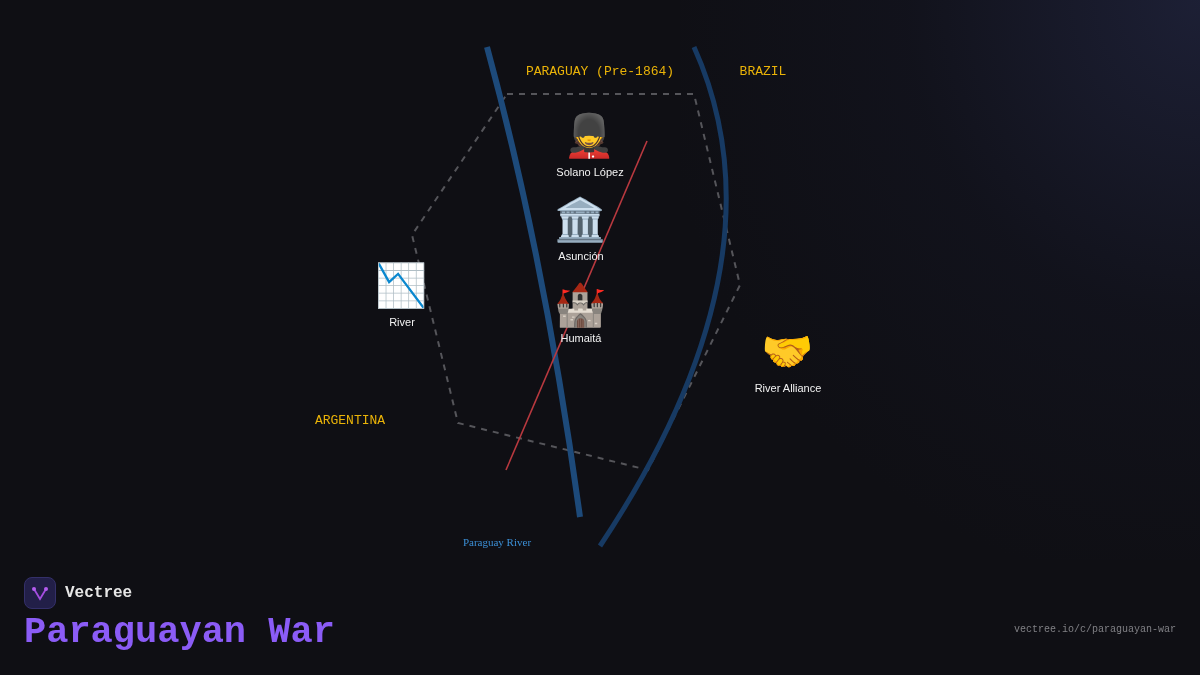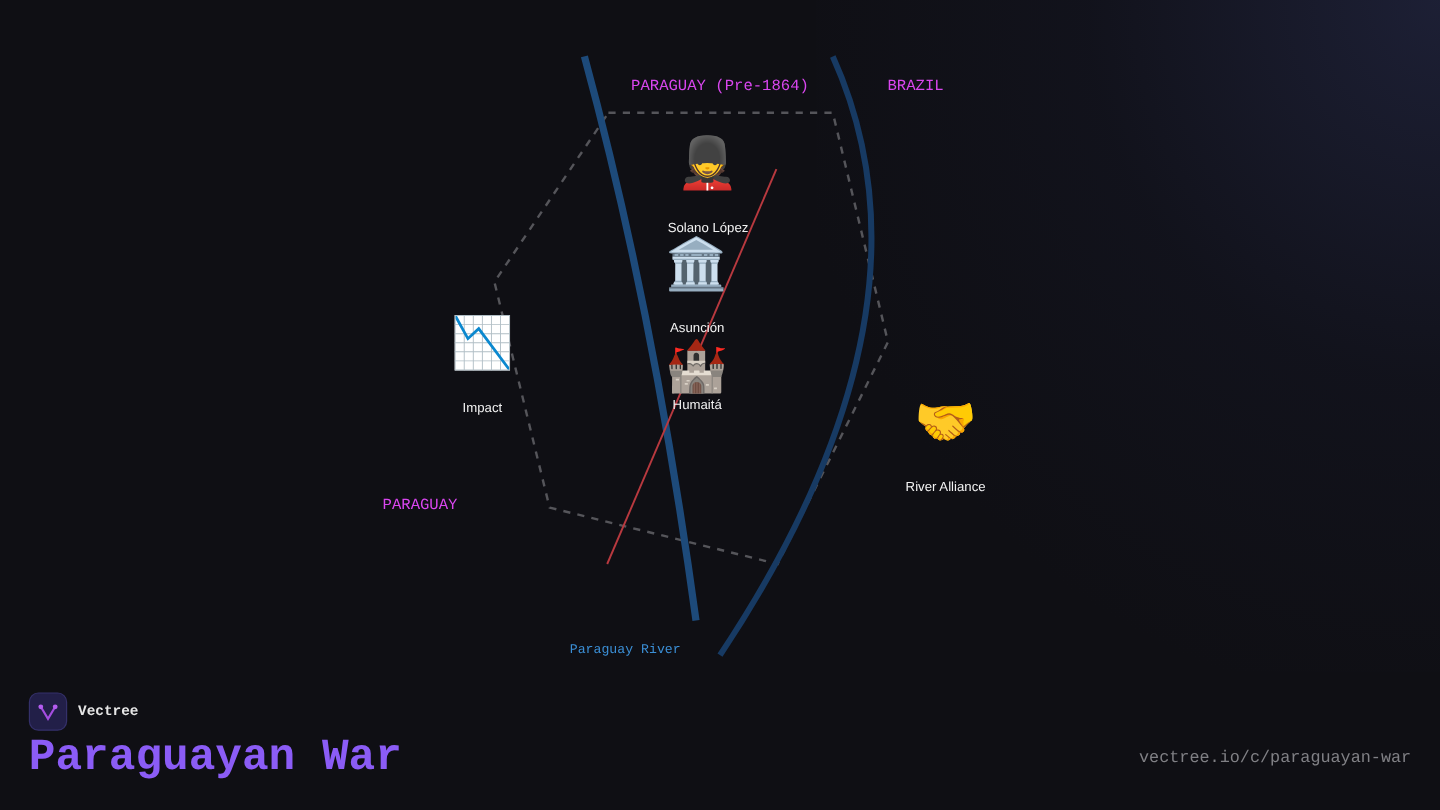--- a/index.html
+++ b/index.html
@@ -9,87 +9,87 @@
     font-family:"Liberation Sans", sans-serif;
   }
   .glow {
     position:absolute; right:0; top:0; width:520px; height:560px;
     background: radial-gradient(ellipse at 100% 0%, rgba(40,45,80,0.55) 0%, rgba(25,28,50,0.25) 40%, rgba(15,15,20,0) 75%);
     pointer-events:none;
   }
   svg.map { position:absolute; left:0; top:0; }
   .region-label {
     position:absolute; font-family:"Liberation Mono", monospace; font-size:13px;
-    color:#d946ef; white-space:nowrap; transform:translateX(-50%);
+    color:#eab308; white-space:nowrap; transform:translateX(-50%);
   }
   .river-label {
-    position:absolute; font-family:Liberation Mono, monospace; font-size:11px;
-    color:#3b8fd6; white-space:nowrap; transform:translateX(-50%);margin-left:24px;
+    position:absolute; font-family:Liberation Serif, serif; font-size:11px;
+    color:#3b8fd6; white-space:nowrap; transform:translateX(-50%);
   }
   .node {
     position:absolute; transform:translateX(-50%);
     display:flex; flex-direction:column; align-items:center;
   }
   .node .emoji { font-size:42px; line-height:48px; }
-  .node .label { font-size:11px; color:#f2f2f2; margin-top:24px; white-space:nowrap; }
+  .node .label { font-size:11px; color:#f2f2f2; margin-top:6px; white-space:nowrap; }
   .brand { position:absolute; left:24px; top:577px; display:flex; align-items:center; gap:9px; }
   .brand-logo {
     width:32px; height:32px; border-radius:8px; background:#221f48;
     border:1px solid #34306a; box-sizing:border-box;
     display:flex; align-items:center; justify-content:center;
   }
-  .brand-name { font-family:"Liberation Mono", monospace; font-weight:bold; font-size:12px; color:#e6e6e6; }
+  .brand-name { font-family:"Liberation Mono", monospace; font-weight:bold; font-size:16px; color:#e6e6e6; }
   .title {
     position:absolute; left:24px; top:611px;
     font-family:"Liberation Mono", monospace; font-weight:bold; font-size:37px; color:#8b5cf6; white-space:nowrap;
   }
   .url {
     position:absolute; right:24px; top:624px;
-    font-family:"Liberation Mono", monospace; font-size:14px; color:#808085; white-space:nowrap;
+    font-family:"Liberation Mono", monospace; font-size:10px; color:#808085; white-space:nowrap;
   }
 </style>
 </head>
 <body>
 
 <div class="glow"></div>
 
 <svg class="map" width="1200" height="675" viewBox="0 0 1200 675">
 
   <path d="M507 94 L694 94 L740 285 L648 470 L458 423 L412 235 Z" fill="none" stroke="#55555a" stroke-width="2" stroke-dasharray="6 6"></path>
 
   <path d="M487 47 Q545 260 580 517" fill="none" stroke="#1d4a7a" stroke-width="6"></path>
 
   <path d="M694 47 Q790 260 600 546" fill="none" stroke="#173a63" stroke-width="5"></path>
 
   <line x1="647" y1="141" x2="506" y2="470" stroke="#b8393f" stroke-width="1.6"></line>
 </svg>
 
 <div class="region-label" style="left:600px; top:64px;">PARAGUAY (Pre-1864)</div>
 <div class="region-label" style="left:763px; top:64px;text-align:center;">BRAZIL</div>
-<div class="region-label" style="left:350px; top:413px;">PARAGUAY</div>
+<div class="region-label" style="left:350px; top:413px;">ARGENTINA</div>
 <div class="river-label" style="left:497px; top:536px;">Paraguay River</div>
 
 <div class="node" style="left:590px; top:112px;">
   <span class="emoji">💂</span>
   <span class="label">Solano López</span>
 </div>
 
 <div class="node" style="left:581px; top:196px;">
   <span class="emoji">🏛️</span>
   <span class="label">Asunción</span>
 </div>
 
 <div class="node" style="left:581px; top:281px;">
   <span class="emoji">🏰</span>
   <span class="label" style="margin-top:3px;">Humaitá</span>
 </div>
 
 <div class="node" style="left:402px; top:262px;">
   <span class="emoji">📉</span>
-  <span class="label">Impact</span>
+  <span class="label">River</span>
 </div>
 
 <div class="node" style="left:788px; top:328px;">
   <span class="emoji">🤝</span>
   <span class="label">River Alliance</span>
 </div>
 
 <div class="brand">
   <div class="brand-logo">
     <svg width="18" height="18" viewBox="0 0 18 18">

